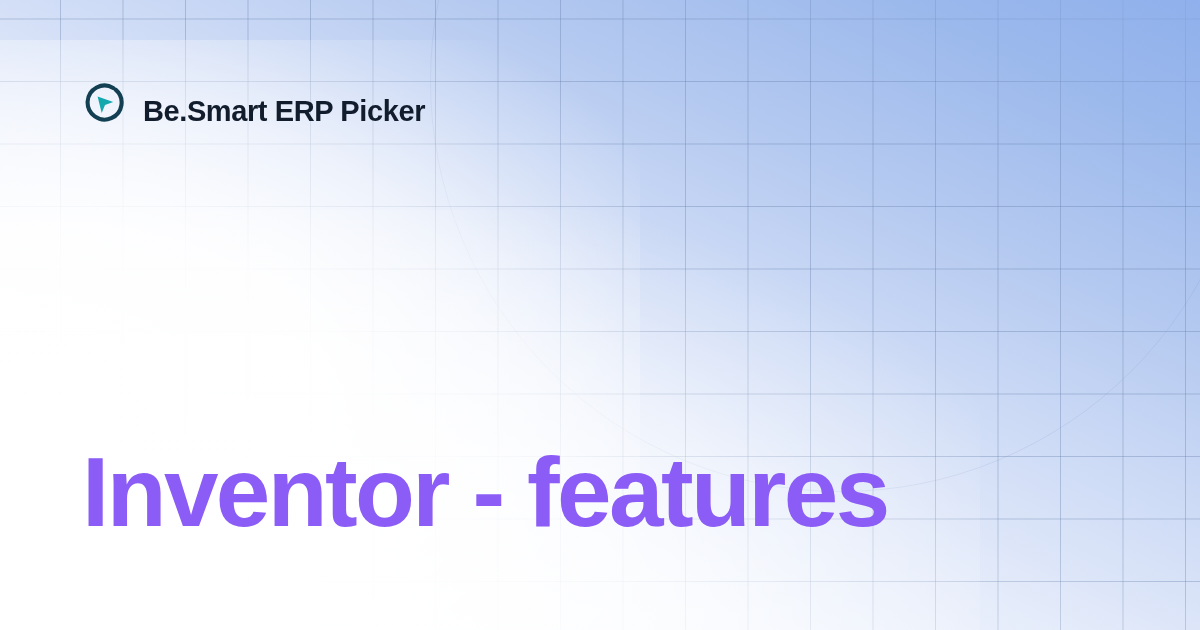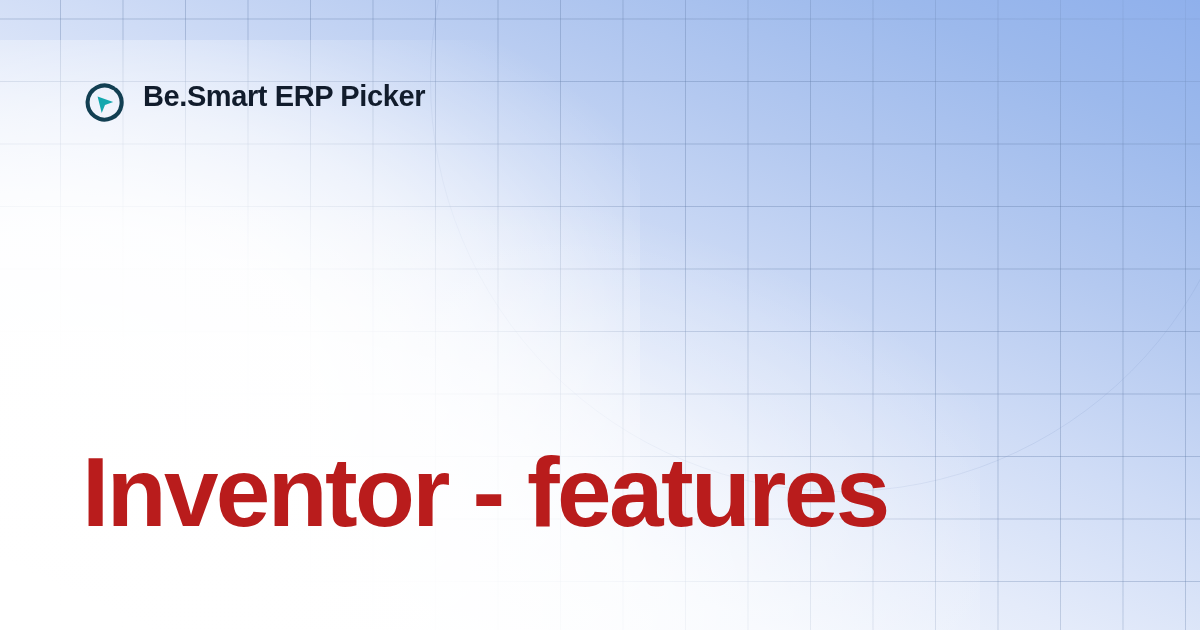--- a/index.html
+++ b/index.html
@@ -105,21 +105,21 @@
     border: 1px solid rgba(120,145,195,0.16);
     pointer-events: none;
   }
 
   
   .brand {
     position: absolute;
     left: 82px;
     top: 82px;
     display: flex;
-    align-items: flex-start;
+    align-items: flex-end;
     gap: 17px;
   }
 
   .brand-mark {
     width: 44px;
     height: 44px;
     flex: 0 0 44px;
     display: block;
   }
 
@@ -135,21 +135,21 @@
   
   .headline {
     position: absolute;
     left: 82px;
     top: 441px;
     width: 1040px;
     font-size: 98px;
     font-weight: bold;
     letter-spacing: -2.6px;
     line-height: 1.06;
-    color: #b91c1c;
+    color: #8b5cf6;
     white-space: pre-wrap;
     word-break: break-word;
   }
 </style>
 </head>
 <body>
 
 <div class="og-card">
 
   <div class="bg-base"></div>

